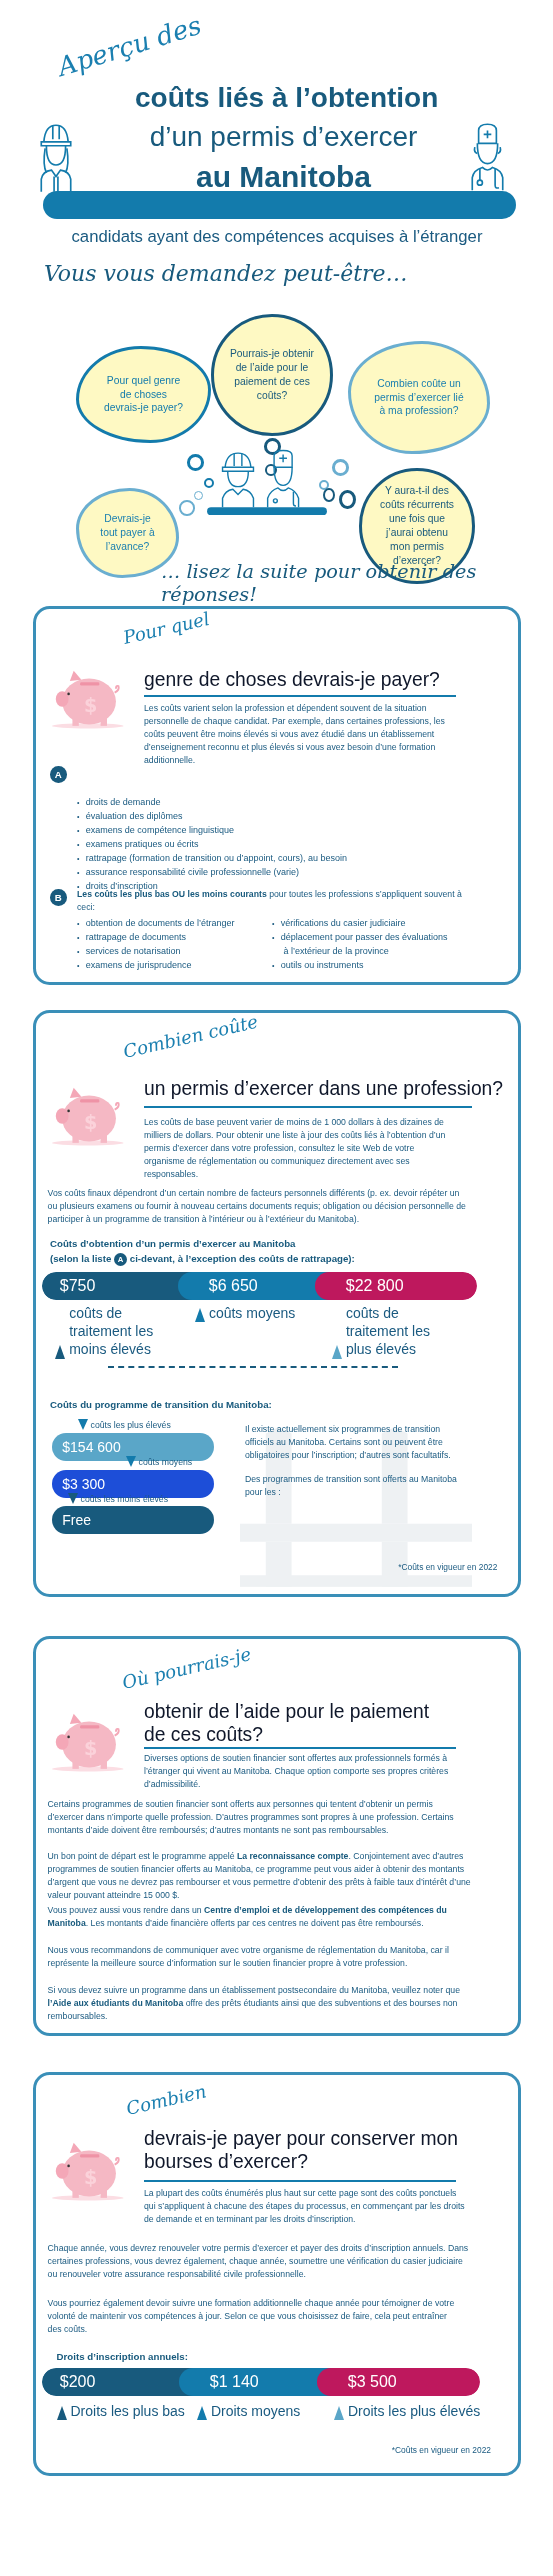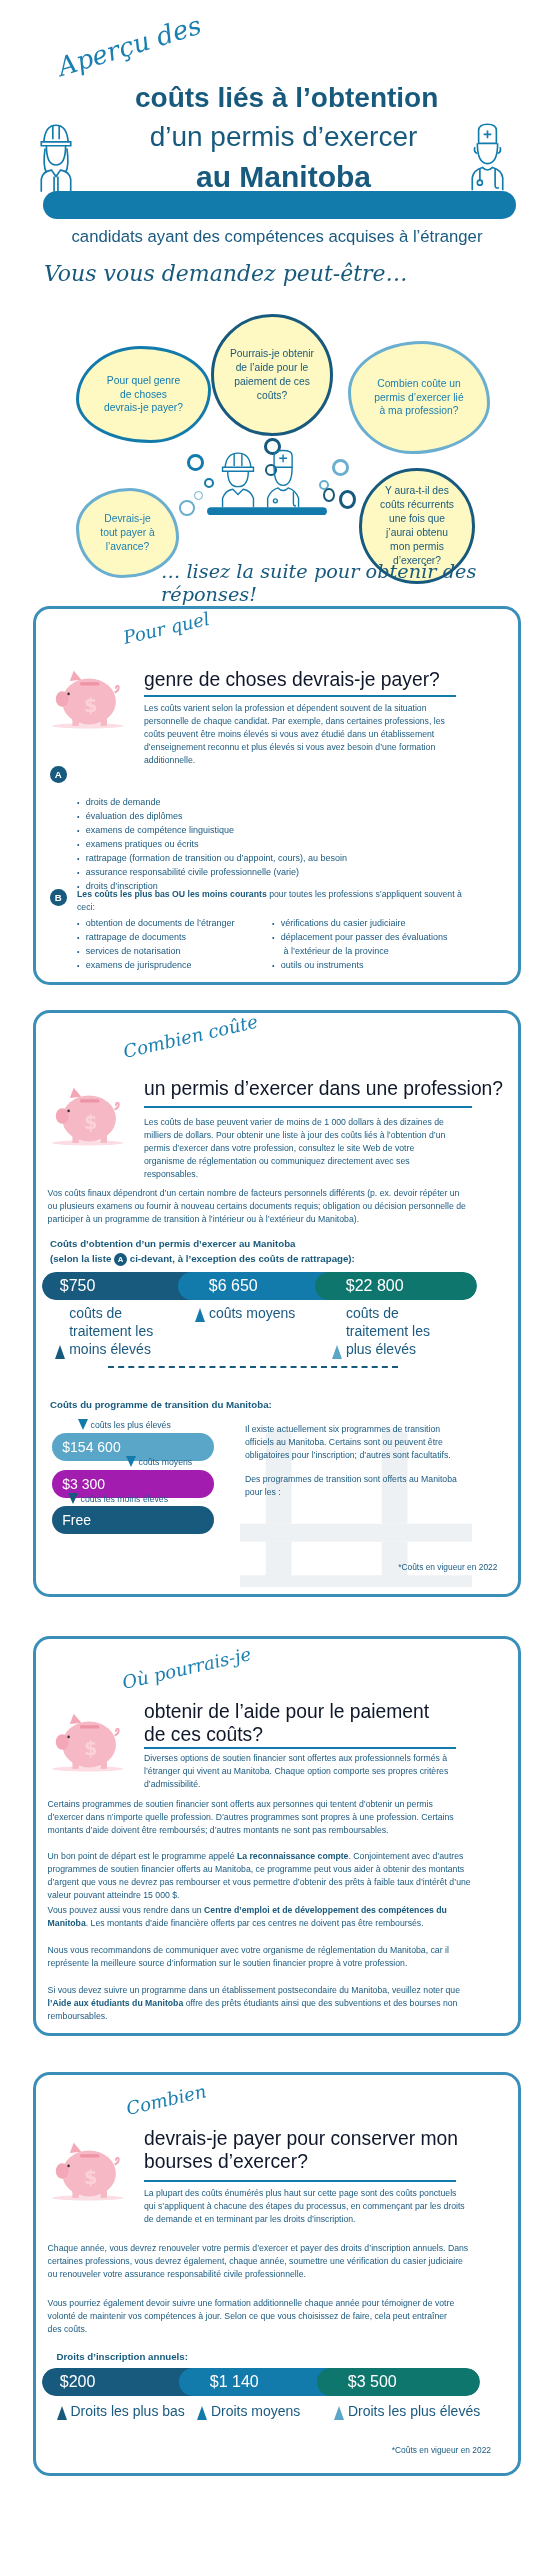--- a/index.html
+++ b/index.html
@@ -37,21 +37,21 @@
   ul.bul li:before{content:"•";margin-right:6.4px;font-size:7px}
   ul.bul li.cont{padding-left:11.6px}
   ul.bul li.cont:before{content:"";margin:0}
   .subhead{position:absolute;font-size:9.7px;font-weight:bold;color:#185a7d;line-height:1.55}
   .mini-badge{display:inline-flex;width:13px;height:13px;border-radius:50%;background:#185a7d;color:#fff;font-size:7.7px;align-items:center;justify-content:center;vertical-align:middle}
 
   .pillbar{position:absolute;height:28px;border-radius:14px;overflow:hidden;display:flex}
   .seg{position:relative;height:100%;display:flex;align-items:center;color:#fff;font-size:16px;padding-left:18px}
   .seg.s1{background:#185a7d;border-radius:14px 0 0 14px}
   .seg.s2{background:#137bac;border-radius:14px 0 0 14px;margin-left:-14px;padding-left:31px}
-  .seg.s3{background:#0f766e;border-radius:14px;margin-left:-14px;padding-left:31px}
+  .seg.s3{background:#be185d;border-radius:14px;margin-left:-14px;padding-left:31px}
   .legend{position:absolute;display:flex;align-items:flex-end;gap:3.9px;font-size:14px;line-height:1.3;color:#1a5a80}
   .tri-up{width:0;height:0;border-left:5.8px solid transparent;border-right:5.8px solid transparent;border-bottom:14px solid #185a7d}
   .tri-down{width:0;height:0;border-left:5.2px solid transparent;border-right:5.2px solid transparent;border-top:11.6px solid #137bac}
   .dash{position:absolute;height:0;border-top:2.6px dashed #185a7d}
   .pill{position:absolute;width:108px;height:28px;border-radius:14px;color:#fff;font-size:14px;display:flex;align-items:center;padding-left:10.3px}
   .plabel{position:absolute;display:flex;align-items:center;gap:2.6px;font-size:8.7px;color:#1a5a80}
   .footnote{position:absolute;font-size:8.4px;color:#1a5a80}
   .bridge{position:absolute;background:#eef1f3}
 </style>
 </head>
@@ -244,21 +244,21 @@
 
   <div class="plabel" style="left:42px;top:406px">
     <div class="tri-down"></div>
     <span>coûts les plus élevés</span>
   </div>
   <div class="pill" style="left:16px;top:420px;background:#5aa6c8;width:162px">$154 600</div>
   <div class="plabel" style="left:90px;top:443px">
     <div class="tri-down" style="border-top-color:#137bac"></div>
     <span>coûts moyens</span>
   </div>
-  <div class="pill" style="left:16px;top:457px;background:#a21caf;width:162px">$3 300</div>
+  <div class="pill" style="left:16px;top:457px;background:#1d4ed8;width:162px">$3 300</div>
   <div class="plabel" style="left:32px;top:480px">
     <div class="tri-down" style="border-top-color:#185a7d"></div>
     <span>coûts les moins élevés</span>
   </div>
   <div class="pill" style="left:16px;top:493px;background:#185a7d;width:162px">Free</div>
 
   <div class="p" style="left:209px;top:410px;width:213px">Il existe actuellement six programmes de transition officiels au Manitoba. Certains sont ou peuvent être obligatoires pour l’inscription; d’autres sont facultatifs.</div>
   <div class="p" style="left:209px;top:460px;width:213px">Des programmes de transition sont offerts au Manitoba pour les :</div>
   <div class="footnote" style="right:20.6px;top:549px">*Coûts en vigueur en 2022</div>
 </div>

